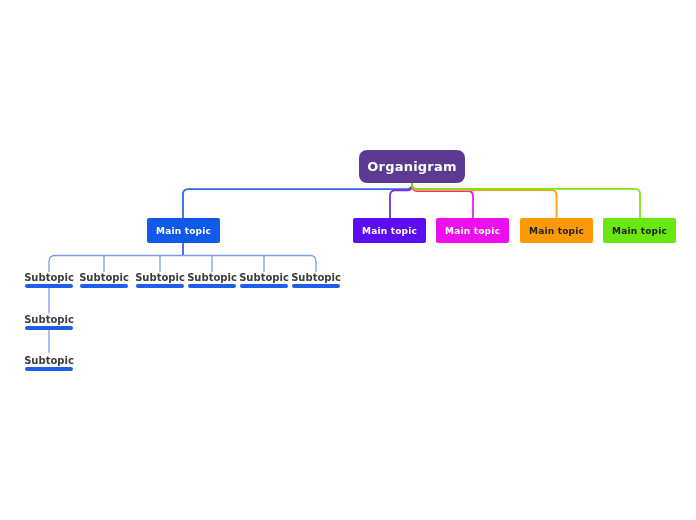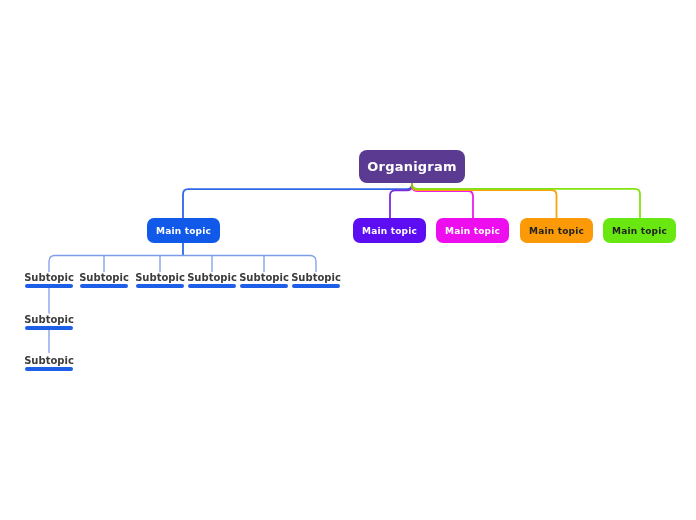--- a/index.html
+++ b/index.html
@@ -34,21 +34,21 @@
   }
   .root-node {
     left: 359px; top: 150px;
     width: 106px; height: 33px;
     border-radius: 8px;
     font-size: 13px;
   }
   .main-node {
     top: 218px;
     width: 73px; height: 25px;
-    border-radius: 7px;
+    border-radius: 2px;
     font-size: 9px;
   }
   .main-node.m1 { left: 147px; }
   .main-node.m2 { left: 353px; }
   .main-node.m3 { left: 436px; }
   .main-node.m4 { left: 520px; }
   .main-node.m5 { left: 603px; }
 
   .subtopic {
     position: absolute;

